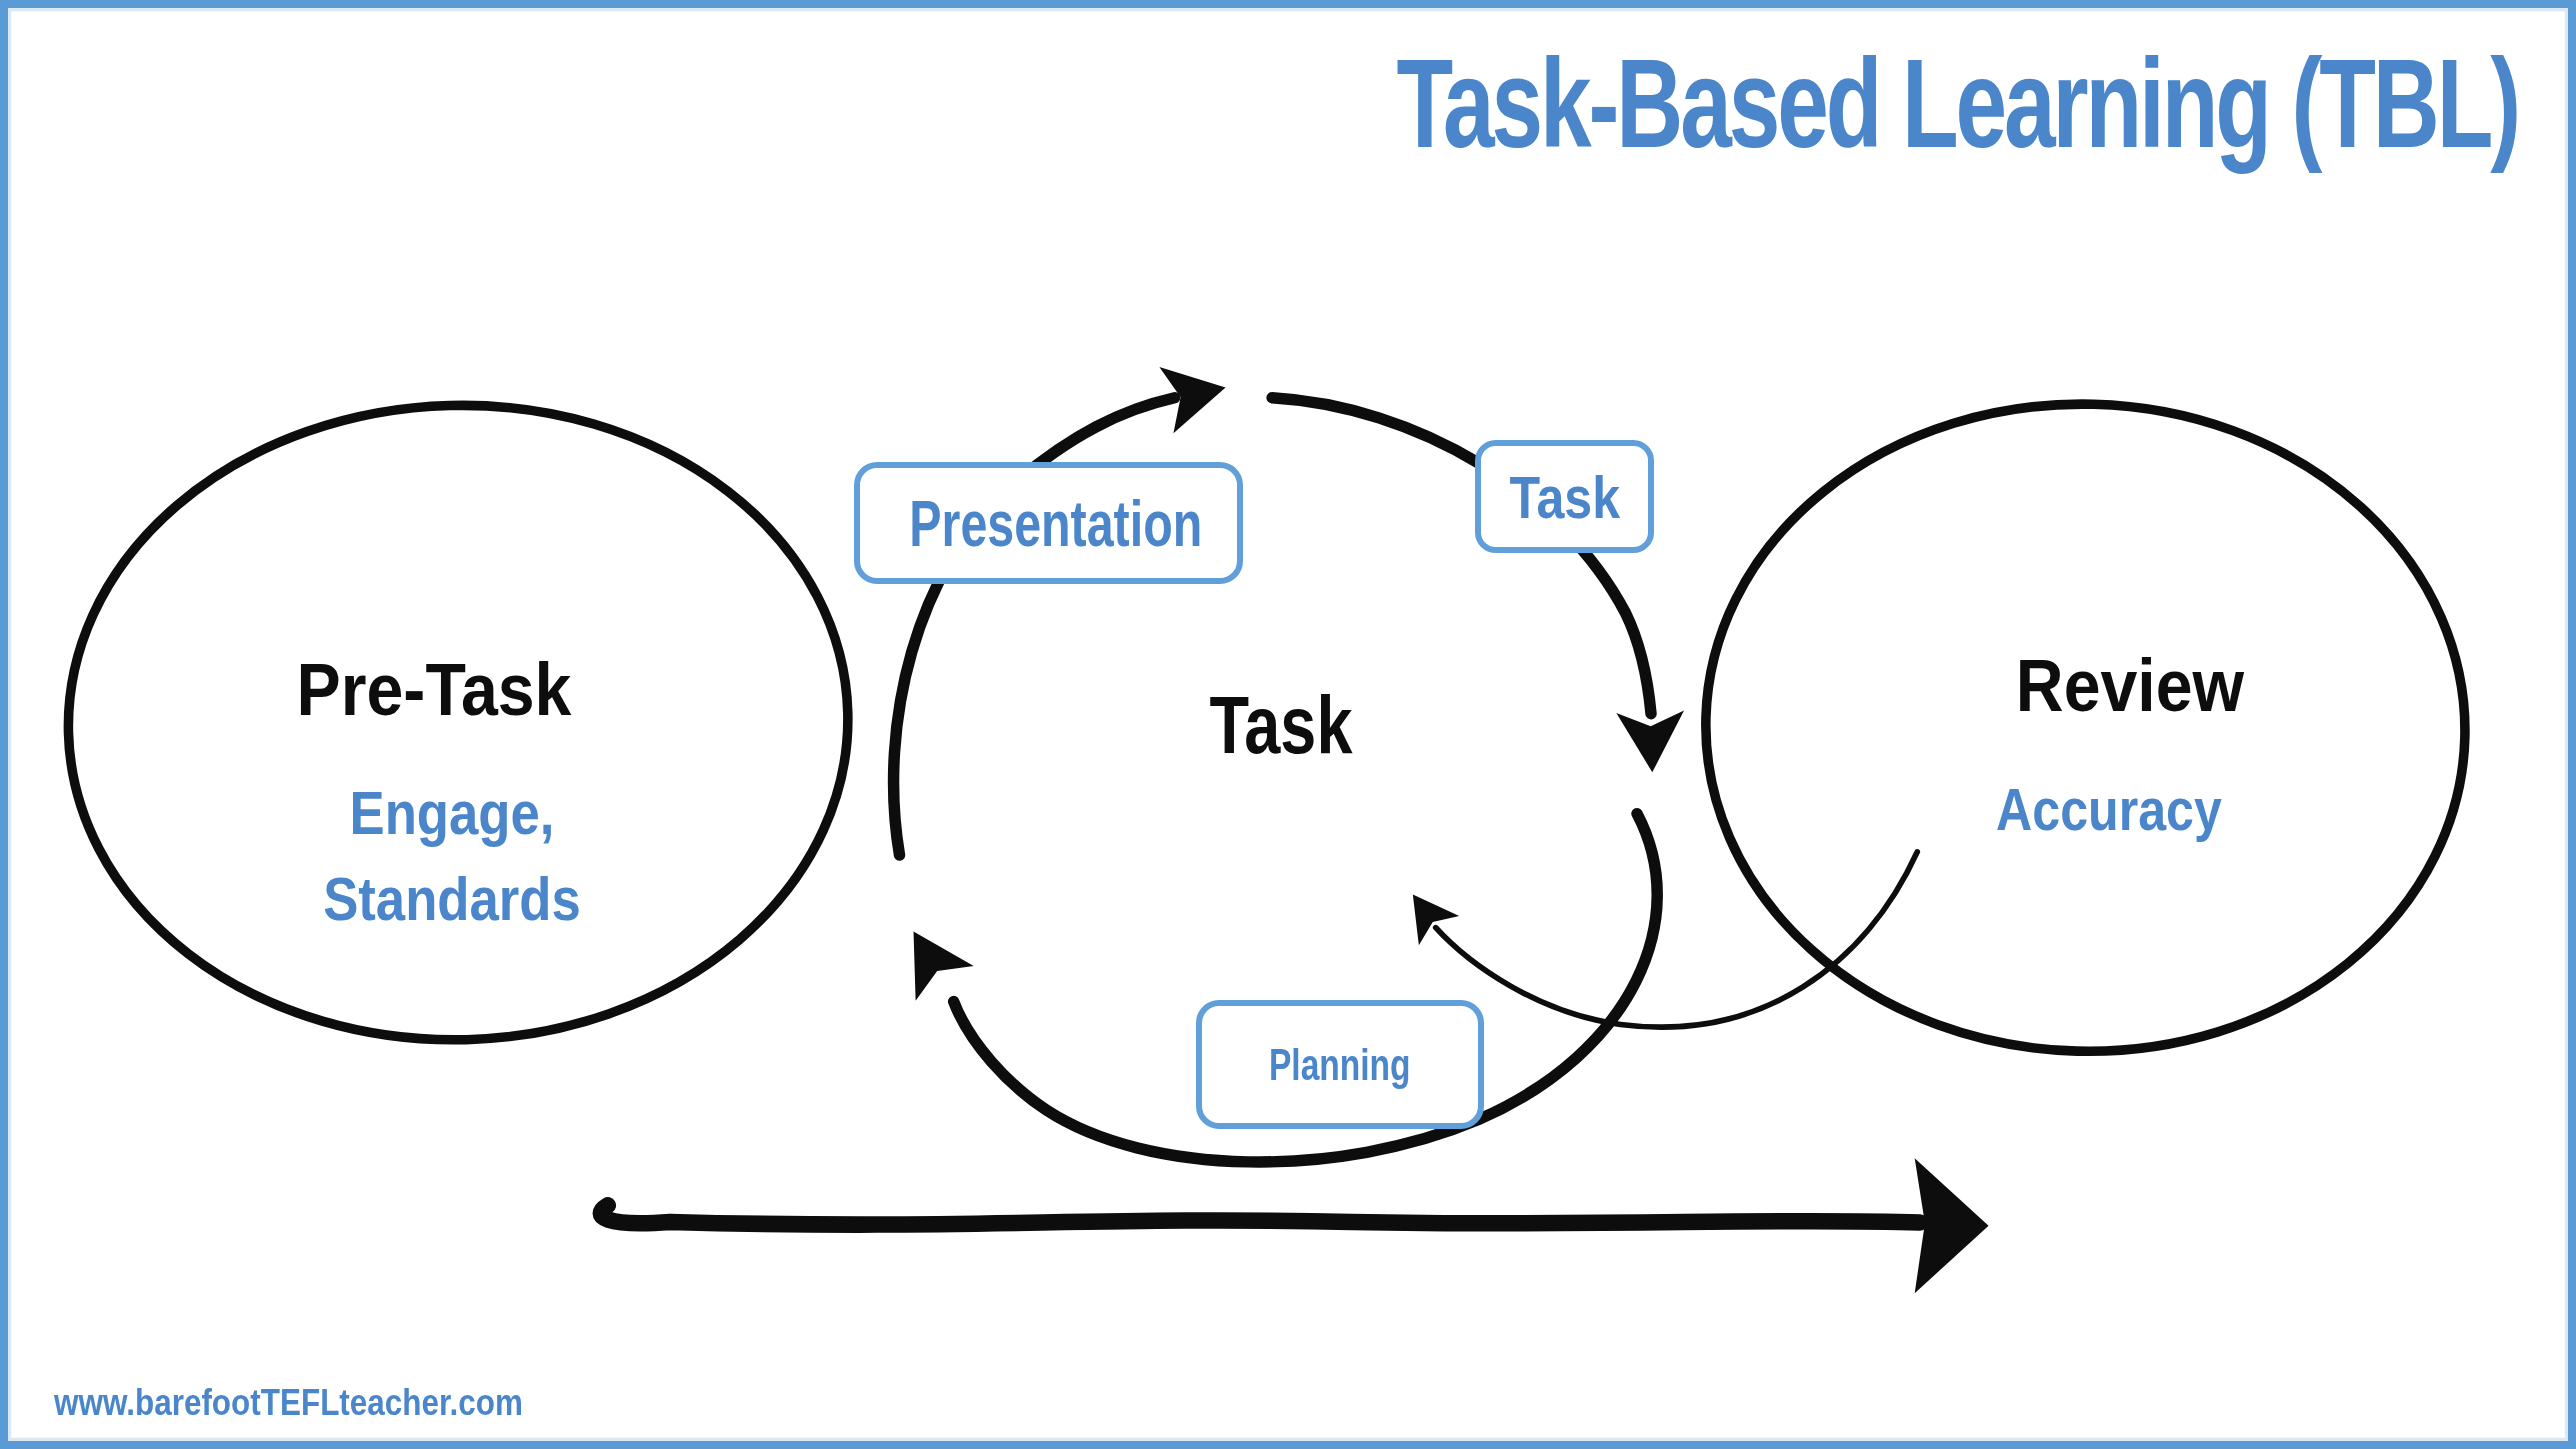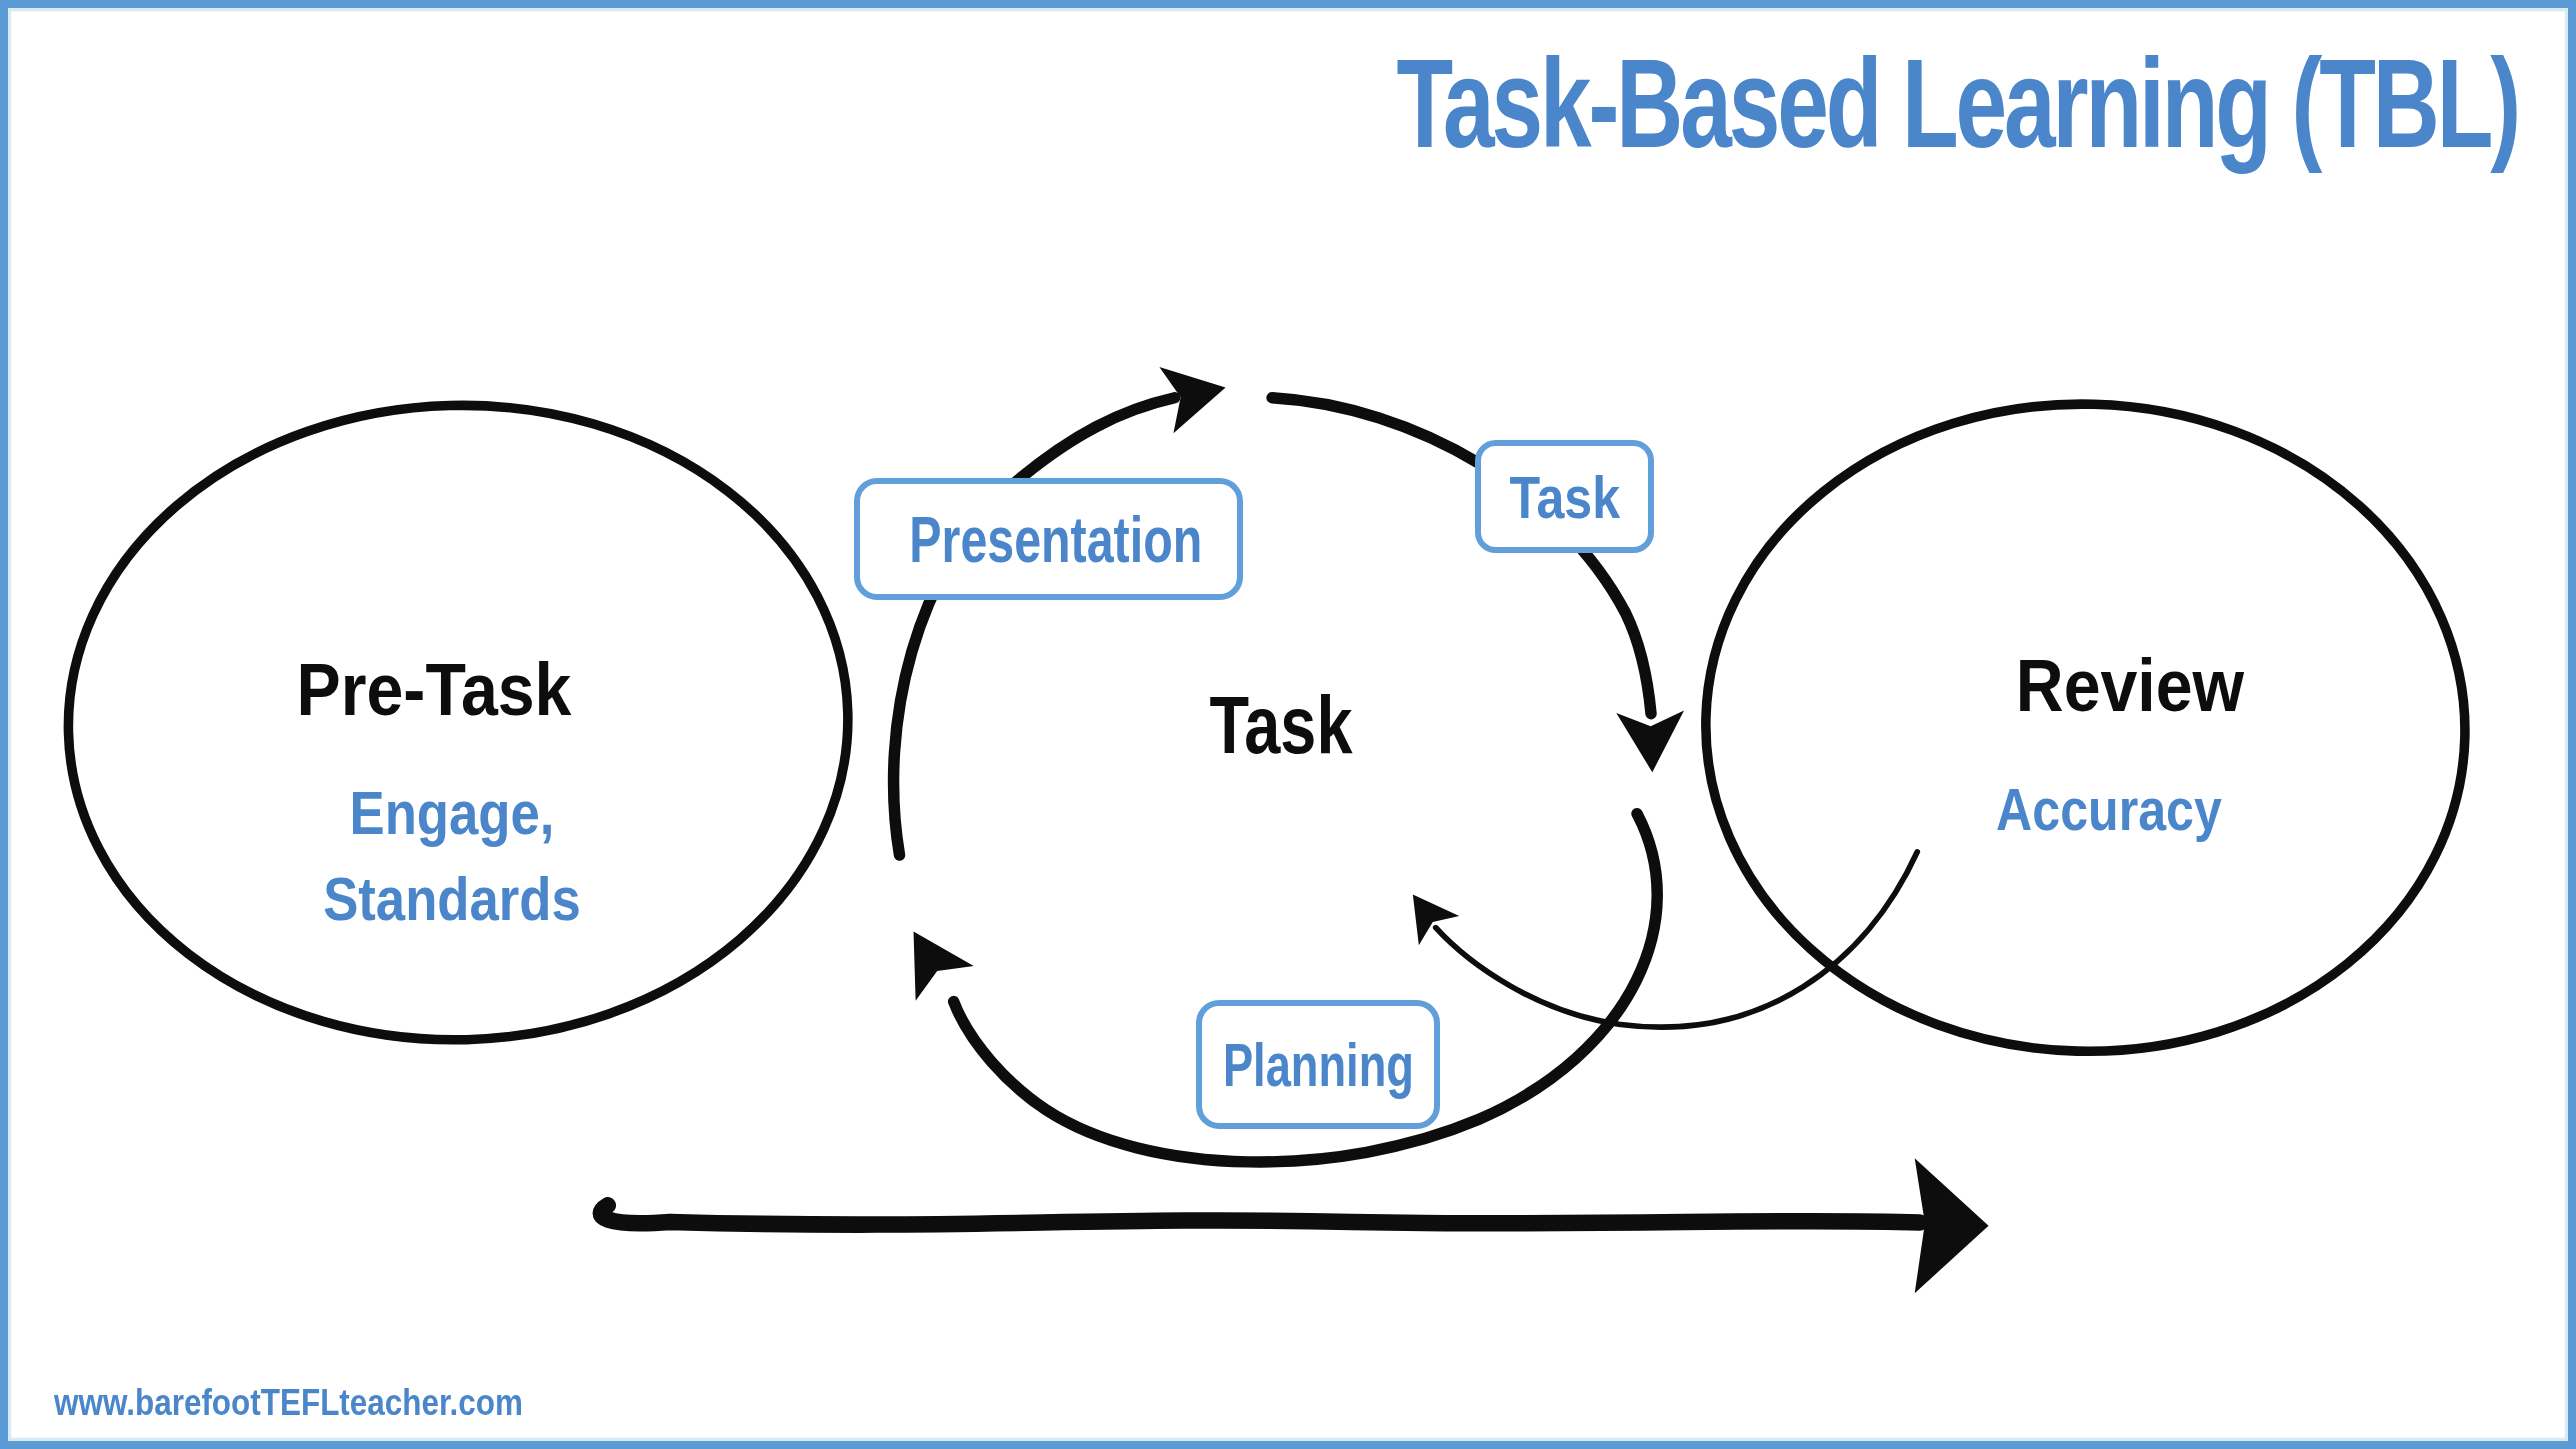--- a/index.html
+++ b/index.html
@@ -53,25 +53,25 @@
 
   .tag{
     position:absolute;
     background:var(--background);
     border:6.4px solid var(--box_border);
     border-radius:23px;
     display:flex;align-items:center;justify-content:center;
     color:var(--accent_text);
     font-weight:700;
   }
-  .tag-presentation{left:846px;top:470px;width:389px;height:122px;font-size:62px;padding-left:14px;}
+  .tag-presentation{left:846px;top:454px;width:389px;height:122px;font-size:62px;padding-left:14px;}
   .tag-presentation .tag-text{transform:scale(.78,1.05);}
   .tag-task{left:1467px;top:432px;width:179px;height:113px;font-size:57px;border-radius:20.6px;}
   .tag-task .tag-text{transform:scale(.88,1.05);}
-  .tag-planning{left:1188px;top:992px;width:244px;height:129px;font-size:58px;}
+  .tag-planning{left:1188px;top:992px;width:288px;height:129px;font-size:43px;}
   .tag-planning .tag-text{transform:scale(.78,1.05);}
   .tag-text{white-space:nowrap;}
 
   .watermark{
     left:46px;top:1376px;
     font-size:37px;
     transform:scale(.85,1);
     transform-origin:left top;
   }
 </style>

